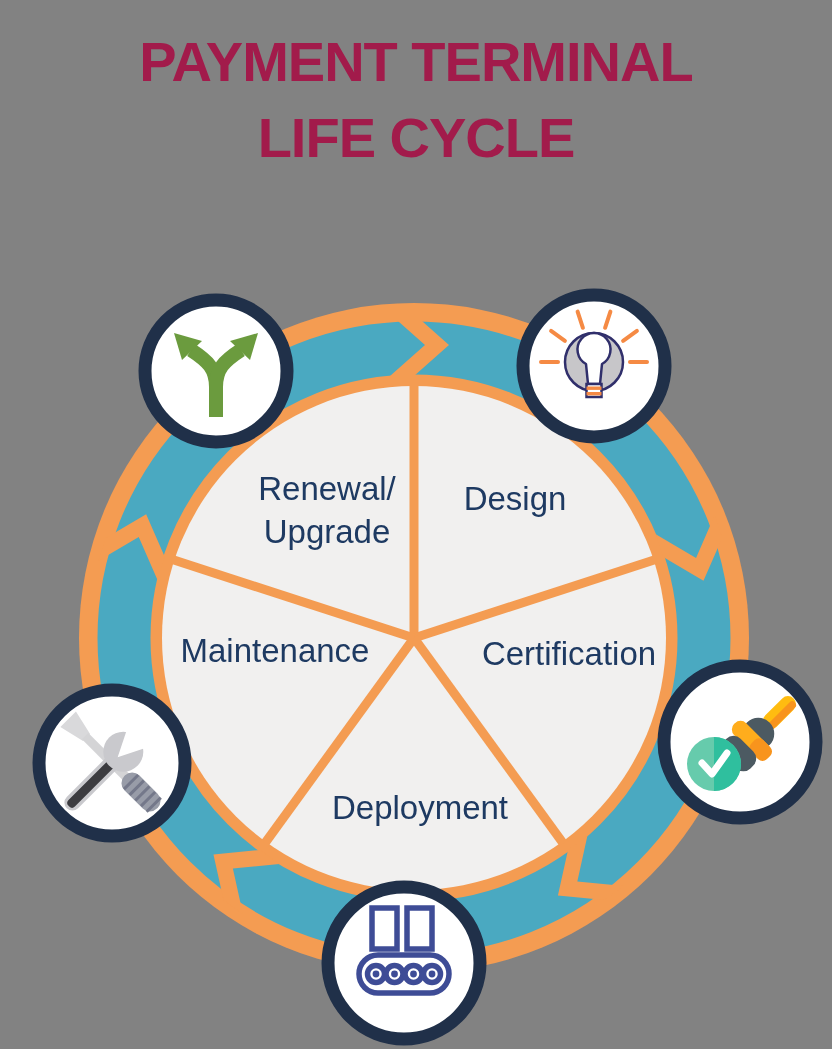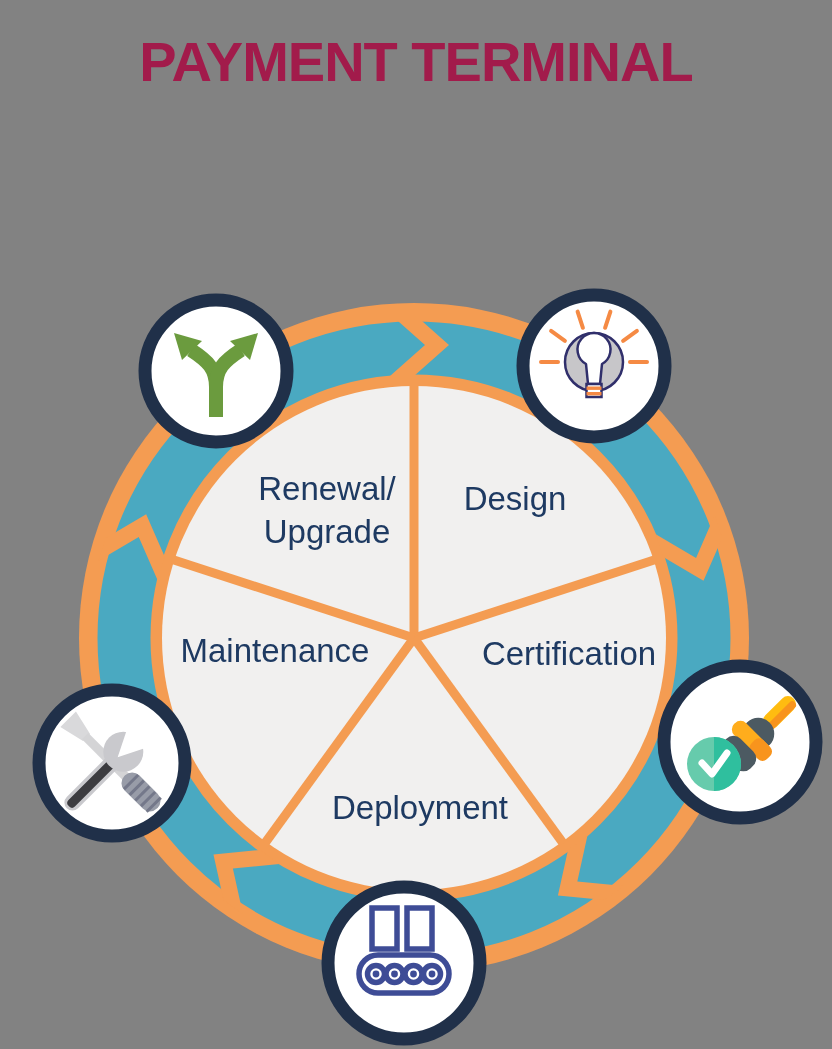--- a/index.html
+++ b/index.html
@@ -27,20 +27,21 @@
     fill:#1E3A62;
   }
 </style>
 </head>
 <body>
 
 <div class="stage">
 
   <div class="title">
     <div>PAYMENT TERMINAL</div>
+    <div>LIFE CYCLE</div>
   </div>
 
   <svg class="wheel" width="832" height="1049" viewBox="0 0 832 1049">
 
     <defs>
       <path id="gapChevron" d="M390,314 L414,314 L449,345 L414,376 L390,376 L425,345 Z" fill="#F49C52"></path>
     </defs>
 
     <circle cx="414" cy="638" r="335" fill="#F49C52"></circle>
 

